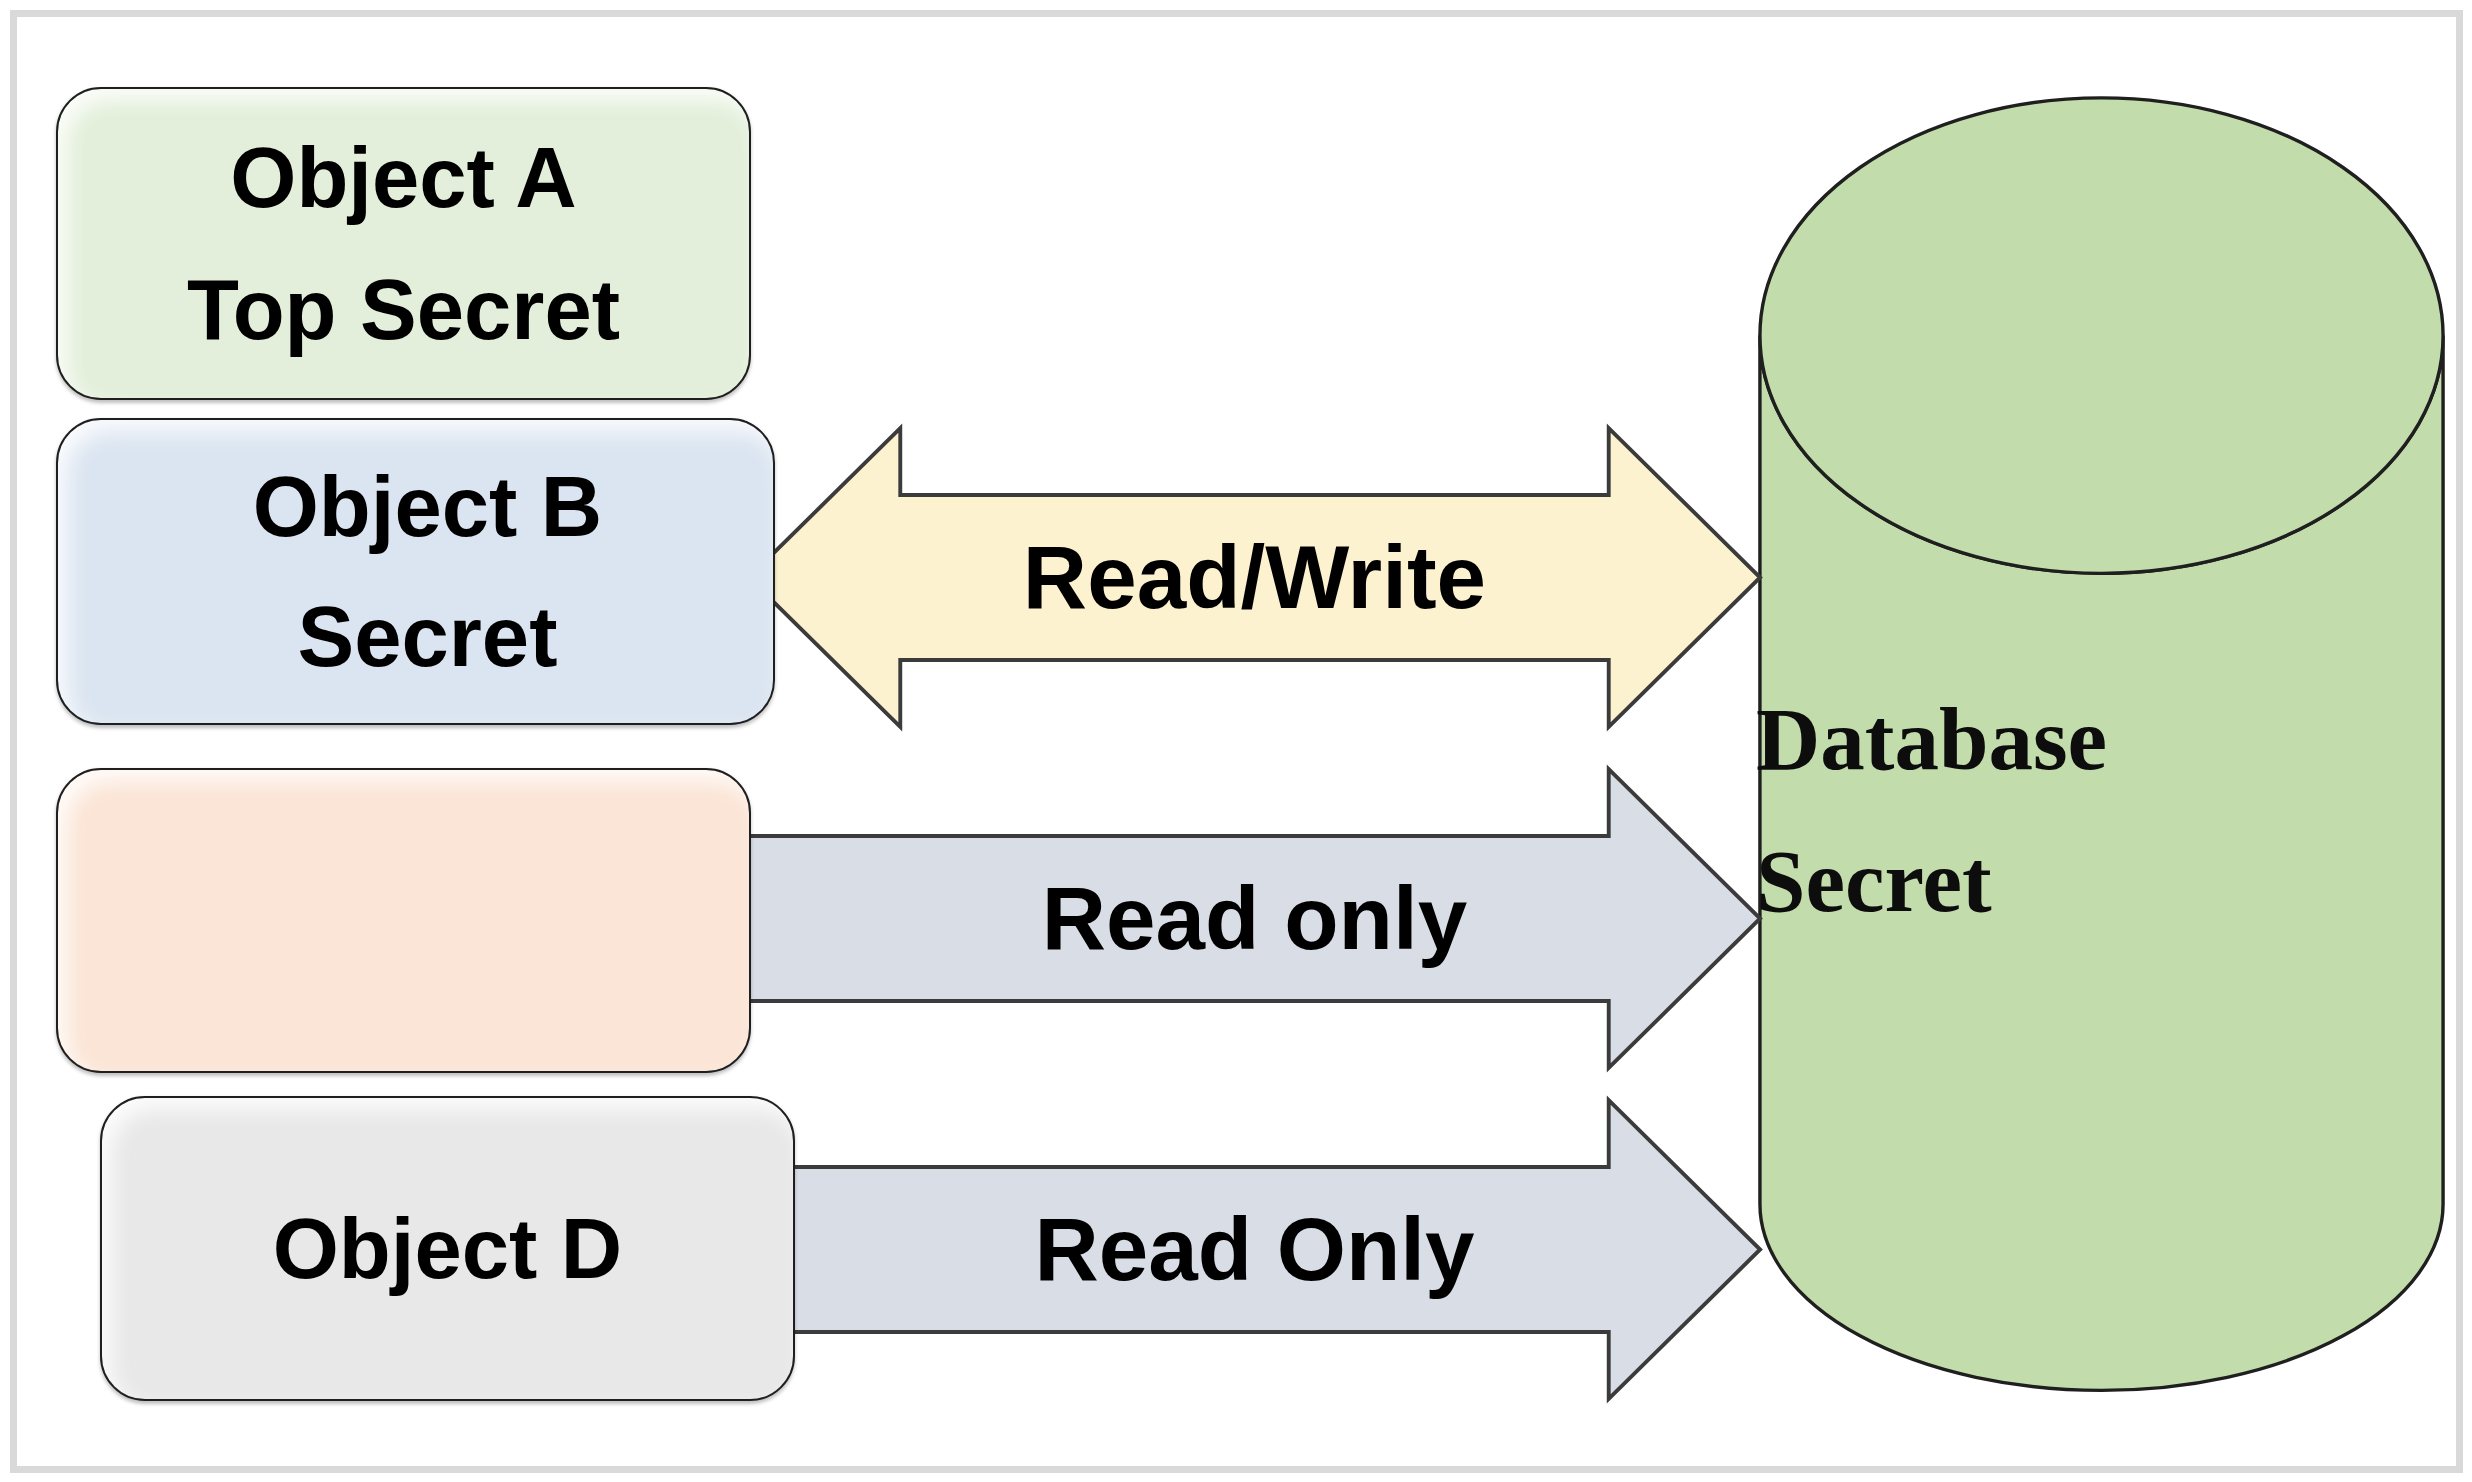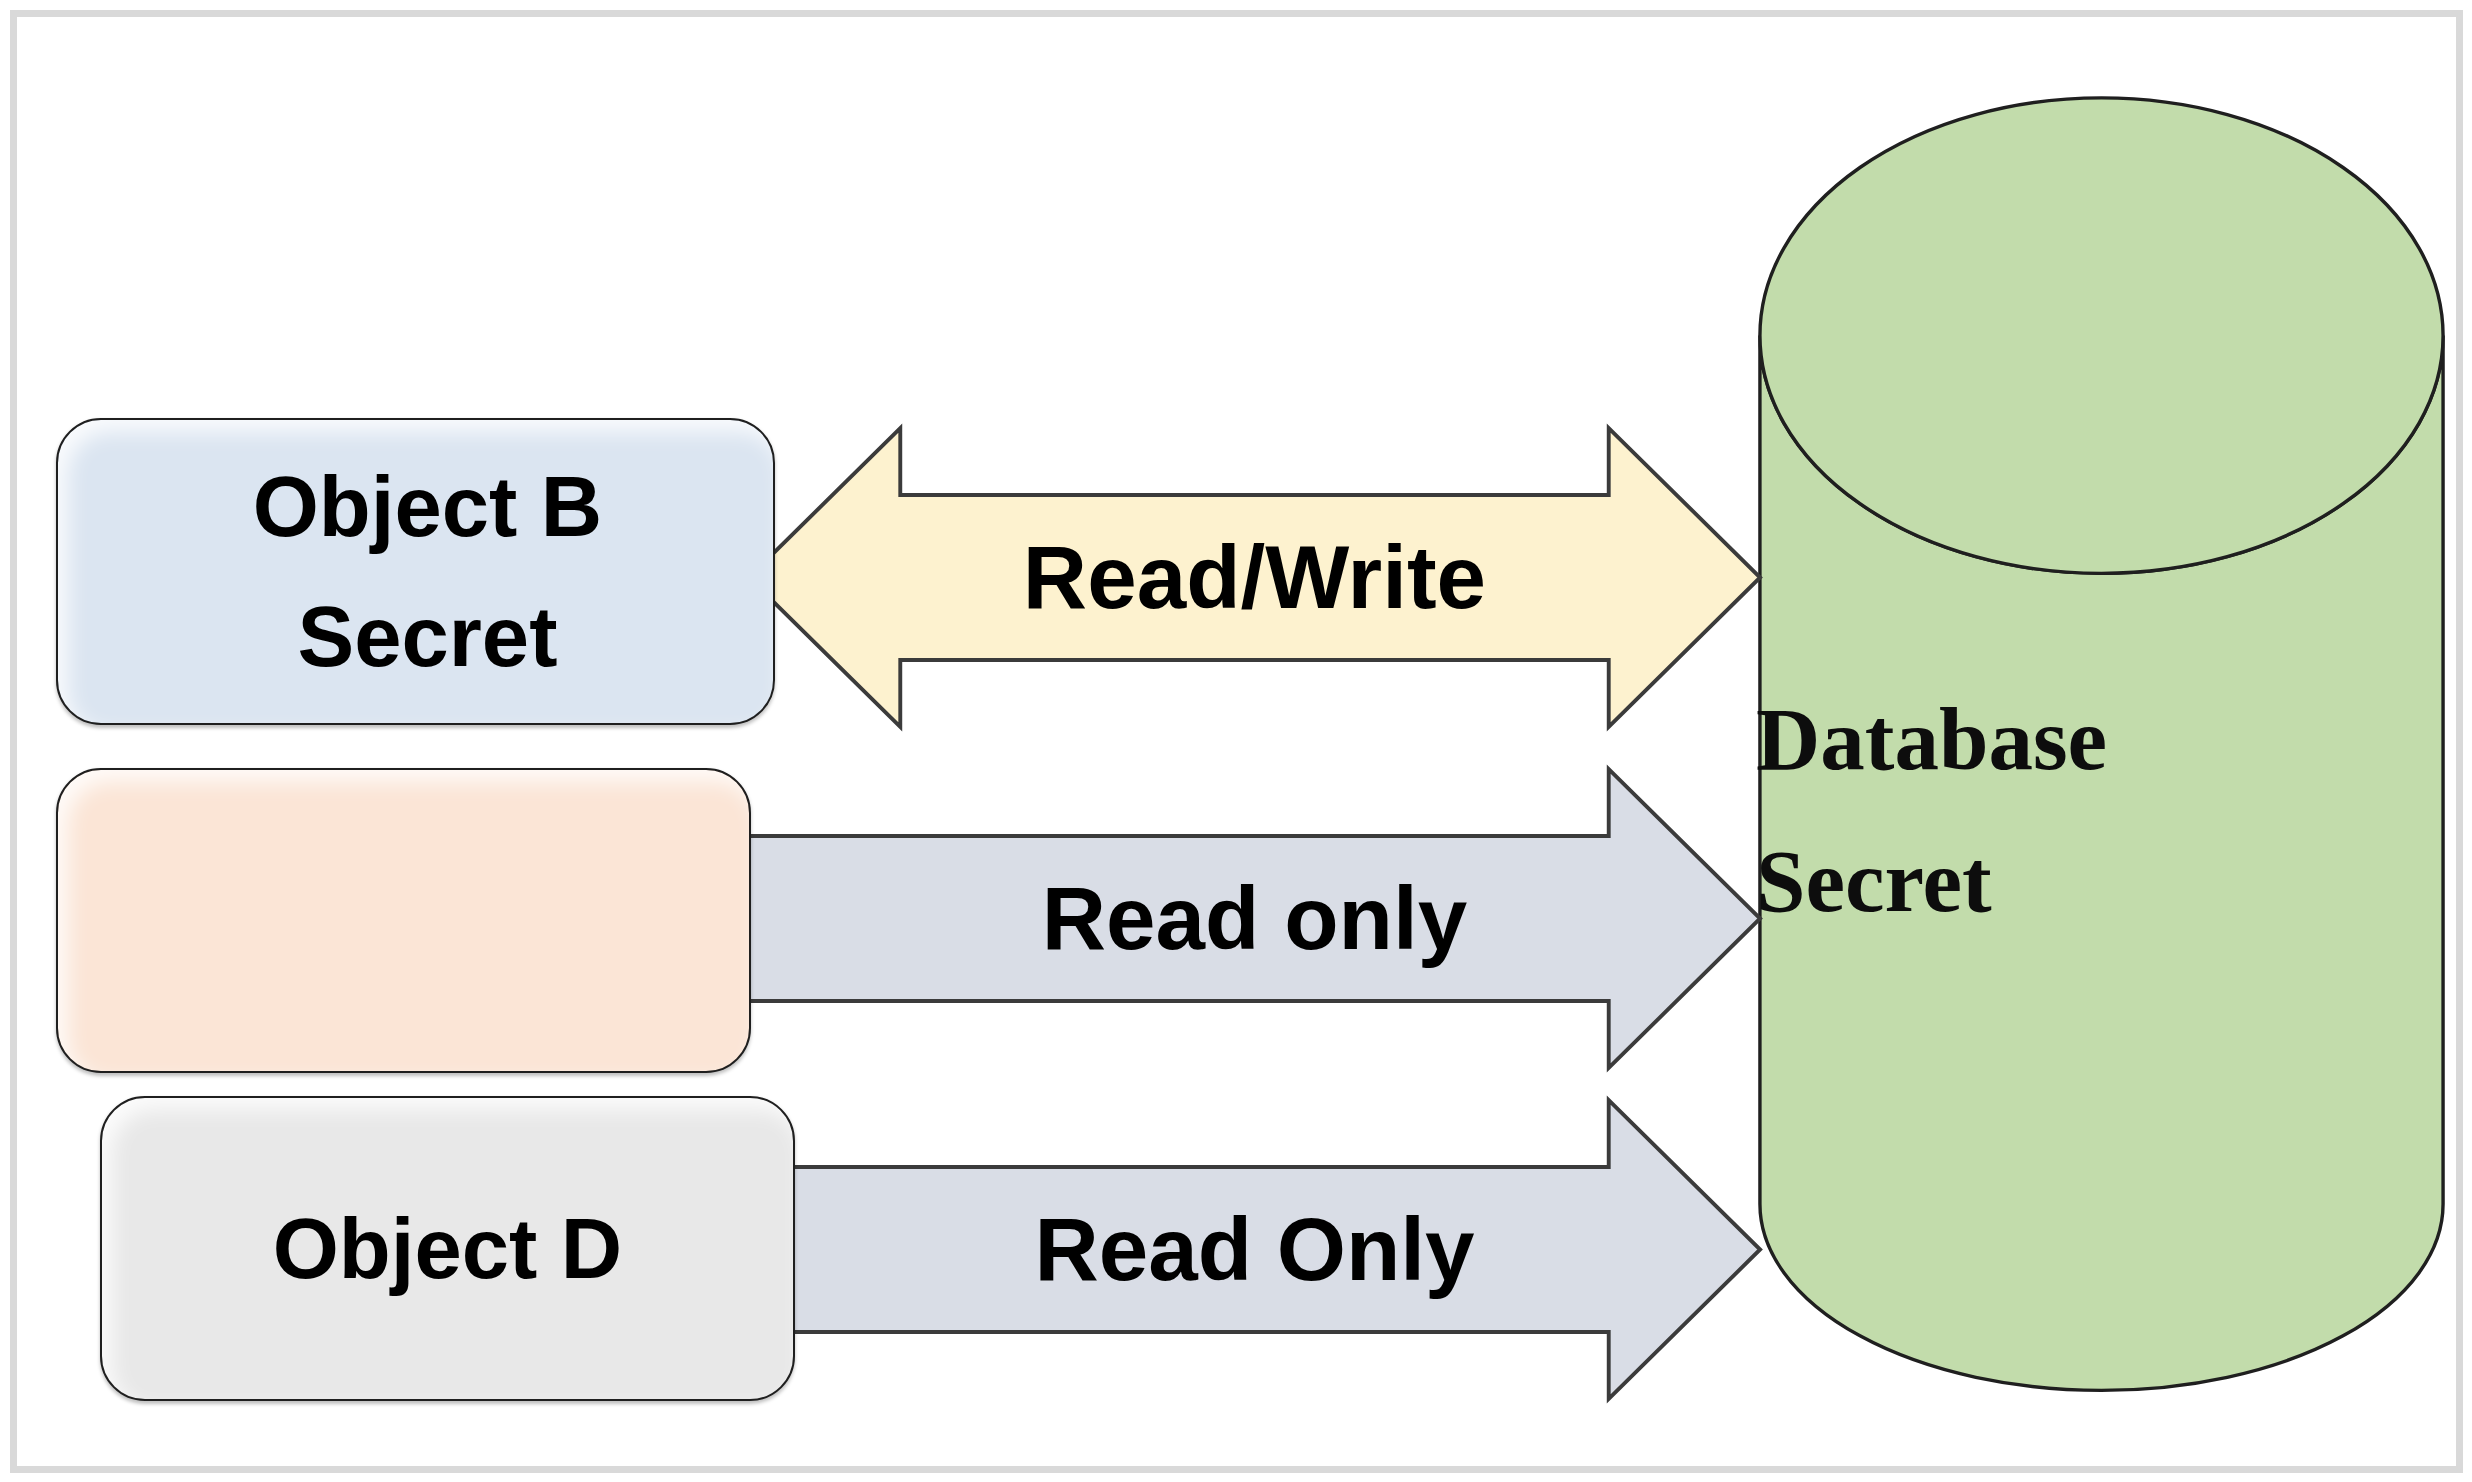--- a/index.html
+++ b/index.html
@@ -53,20 +53,24 @@
 
   <svg class="cyl" viewBox="0 0 712 1350" width="691" height="1310">
     <path d="M 4,250 A 352 245 0 0 0 708,250 L 708,1145 A 352 192 0 0 1 4,1145 Z" fill="#c2dcab"></path>
     <ellipse cx="356" cy="250" rx="352" ry="245" fill="#c2dcab"></ellipse>
   </svg>
   <div class="db-label">
     <div class="line">Database</div>
     <div class="line">Secret</div>
   </div>
 
+  <div class="obj obj-a" style="background: rgb(227, 239, 218);">
+    <div class="line">Object A</div>
+    <div class="line">Top Secret</div>
+  </div>
   <div class="obj obj-b" style="background: rgb(219, 229, 241); padding-left: 24px;">
     <div class="line">Object B</div>
     <div class="line">Secret</div>
   </div>
   <div class="obj obj-c" style="background: rgb(251, 229, 214);">
   </div>
   <div class="obj obj-d" style="background: rgb(232, 232, 232); margin-left: 44px;">
     <div class="line">Object D</div>
   </div>
 

